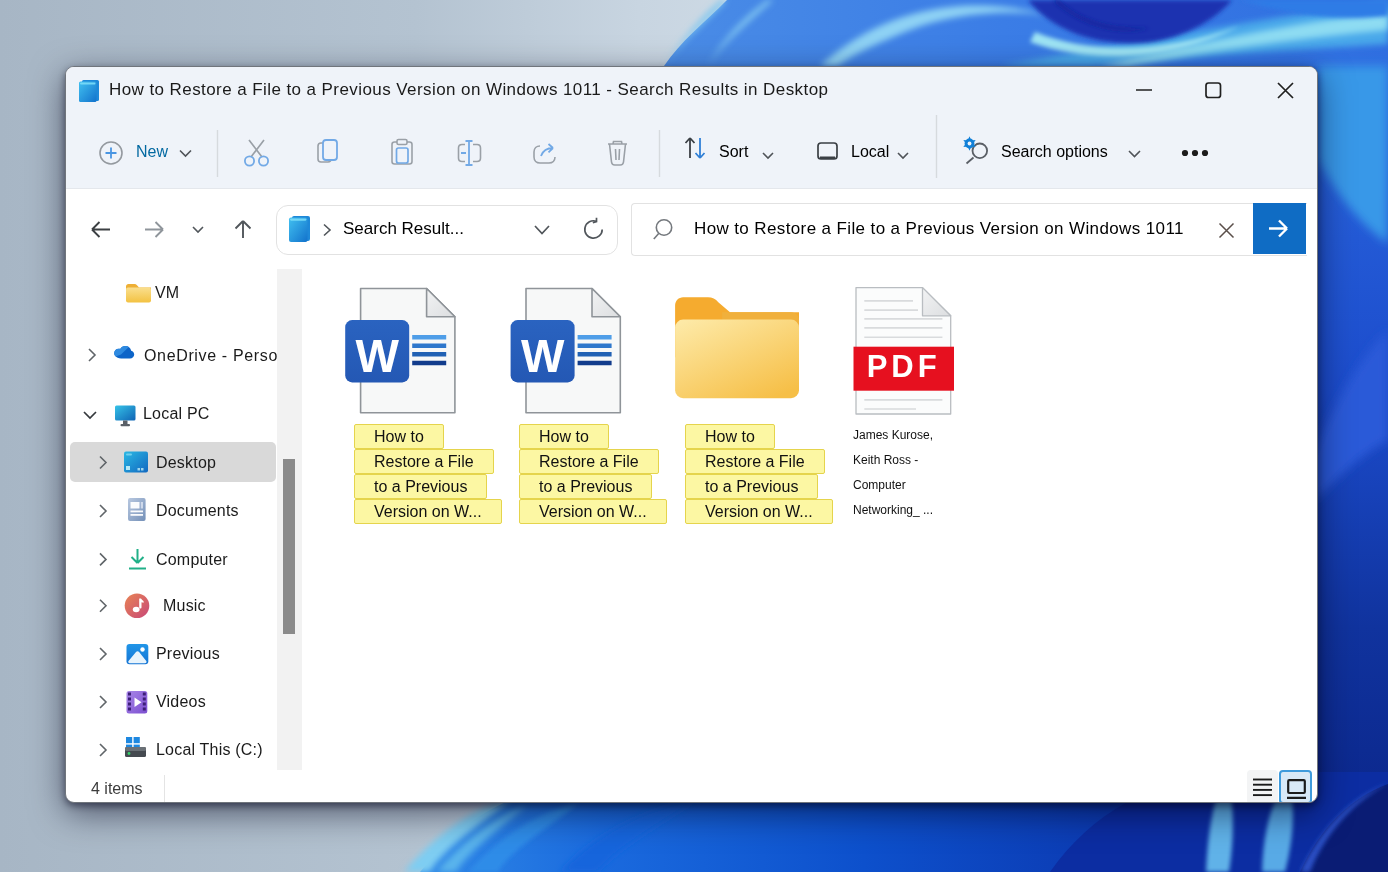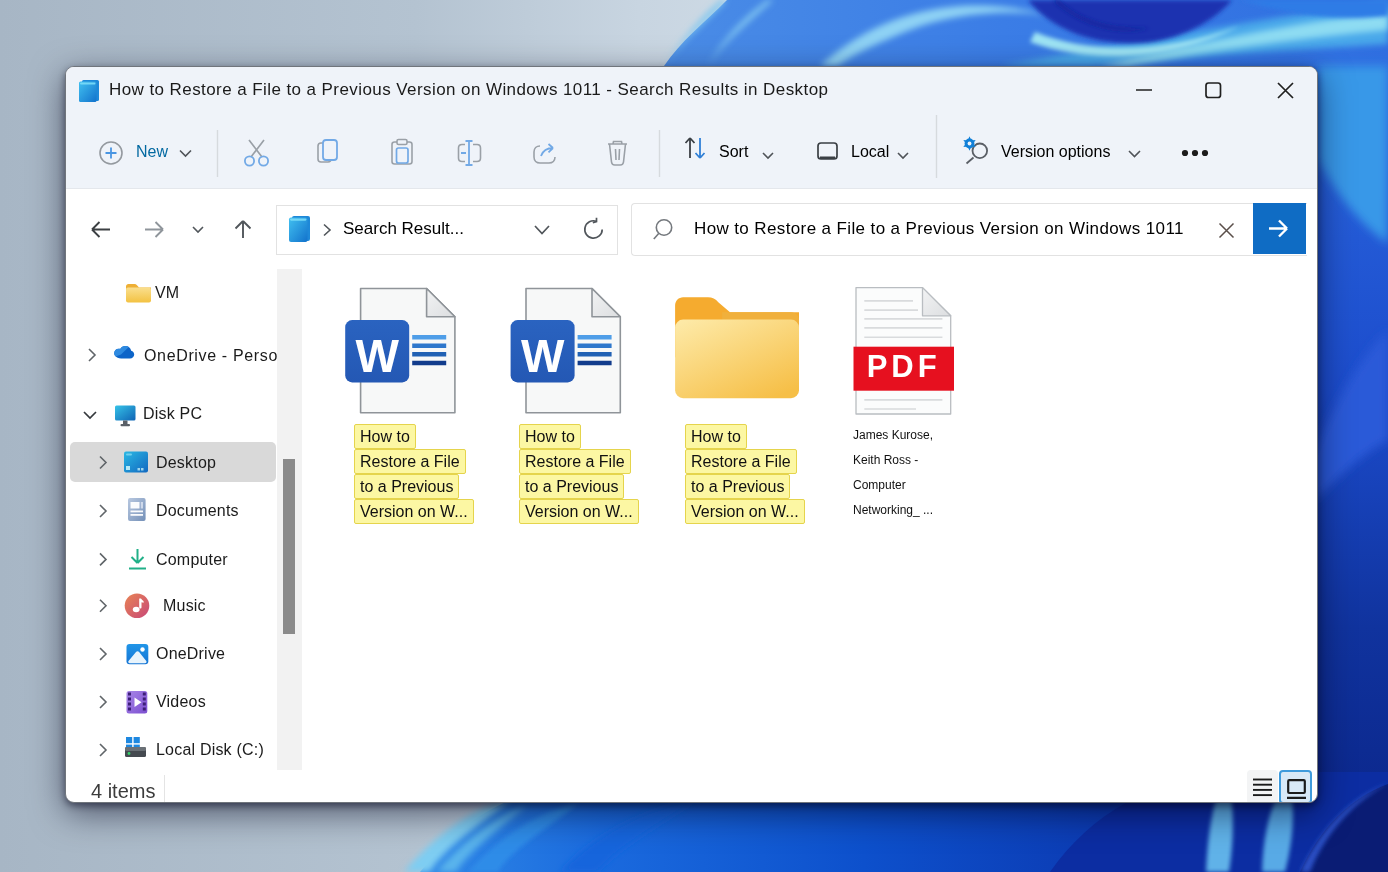--- a/index.html
+++ b/index.html
@@ -4,24 +4,24 @@
 <style>
 html,body{margin:0;padding:0;width:1388px;height:872px;overflow:hidden;background:#aebfce}
 body{font-family:"Liberation Sans",sans-serif;position:relative;-webkit-font-smoothing:antialiased}
 .abs{position:absolute}
 #wall{position:absolute;left:0;top:0}
 #win{position:absolute;left:65px;top:66px;width:1251px;height:735px;background:#fff;border-radius:9px;border:1px solid #70757c;box-shadow:0 10px 34px rgba(0,0,25,.55),0 3px 7px rgba(0,0,25,.45);overflow:hidden}
 #topbar{position:absolute;left:0;top:0;width:100%;height:121px;background:#eff3f9;border-bottom:1px solid #e4e7ec}
 .ttl{position:absolute;left:43px;top:13px;font-size:17px;letter-spacing:0.42px;color:#1a1a1a;white-space:nowrap}
 .tbtxt{position:absolute;font-size:16px;color:#000000;white-space:nowrap}
 .graytxt{color:#0369a1}
-.addr{position:absolute;background:#fff;border:1px solid #e2e2e2;border-radius:0}
+.addr{position:absolute;background:#fff;border:1px solid #e2e2e2;border-radius:12px}
 .sbitem{position:absolute;font-size:16px;color:#1b1b1b;white-space:nowrap;letter-spacing:.2px}
 .lbl{position:absolute;font-size:12px;color:#111;white-space:nowrap}
-.hl{position:absolute;background:#fcf7a3;border:1px solid #e5d44c;border-radius:2px;font-size:16px;color:#111;white-space:nowrap;padding:0 5px;line-height:23px;height:23px}
+.hl{position:absolute;background:#fcf7a3;border:1px solid #e5d44c;border-radius:2px;font-size:16px;color:#111;white-space:nowrap;padding:0 19px;line-height:23px;height:23px}
 </style>
 </head>
 <body>
 <svg id="wall" width="1388" height="872" viewBox="0 0 1388 872">
 <defs>
 <linearGradient id="gbase" x1="0" y1="0" x2="1" y2="0">
 <stop offset="0" stop-color="#a7b6c5"></stop>
         <stop offset="0.3" stop-color="#b4c3d1"></stop>
 <stop offset="0.46" stop-color="#c8d5e1"></stop>
         <stop offset="0.62" stop-color="#d3dfe9"></stop>
@@ -185,21 +185,21 @@
 <div class="ttl">How to Restore a File to a Previous Version on Windows 1011 - Search Results in Desktop</div>
 <div class="tbtxt graytxt" style="left:70px;top:76px">New</div>
 <div class="tbtxt" style="left:653px;top:76px">Sort</div>
 <span class="abs" style="left:694px;top:80px"><svg width="16" height="12">
           <path d="M3,4 L8,9 L13,4" stroke="#4f5358" stroke-width="1.6" fill="none"></path>
         </svg></span>
 <div class="tbtxt" style="left:785px;top:76px">Local</div>
 <span class="abs" style="left:829px;top:80px"><svg width="16" height="12">
           <path d="M3,4 L8,9 L13,4" stroke="#4f5358" stroke-width="1.6" fill="none"></path>
         </svg></span>
-<div class="tbtxt" style="left:935px;top:76px">Version options</div>
+<div class="tbtxt" style="left:935px;top:76px">Search options</div>
 </div>
 <div id="addrrow">
 <svg class="abs" style="left:0;top:122px" width="210" height="80" viewBox="0 0 210 80">
 <g fill="none" stroke-width="1.9">
 <path d="M26,40.5 L44,40.5 M26,40.5 L33.5,33 M26,40.5 L33.5,48" stroke="#3c4043"></path>
 <path d="M79,40.5 L97,40.5 M97,40.5 L89.5,33 M97,40.5 L89.5,48" stroke="#8f959b"></path>
 <path d="M127,38 L132,43 L137,38" stroke="#51565b" stroke-width="1.6"></path>
 <path d="M177,49 L177,32 M177,32 L169.5,39.5 M177,32 L184.5,39.5" stroke="#51565b"></path>
 </g>
 </svg>
@@ -360,28 +360,28 @@
 <rect x="1" y="7.6" width="6.2" height="6.2"></rect>
             <rect x="8.6" y="7.6" width="6.2" height="6.2"></rect>
 </g>
 <rect x="0" y="10" width="21" height="10" rx="1.5" fill="#454a50"></rect>
 <rect x="0" y="10" width="21" height="4" rx="1.5" fill="#6a7076"></rect>
 <circle cx="4" cy="16.5" r="1.4" fill="#35d06a"></circle>
 </g>
 </svg>
 <div class="sbitem" style="left:89px;top:217px">VM</div>
 <div class="sbitem" style="left:78px;top:279.5px;letter-spacing:.65px">OneDrive - Perso</div>
-<div class="sbitem" style="left:77px;top:338px">Disk PC</div>
+<div class="sbitem" style="left:77px;top:338px">Local PC</div>
 <div class="sbitem" style="left:90px;top:386.5px">Desktop</div>
 <div class="sbitem" style="left:90px;top:435px">Documents</div>
 <div class="sbitem" style="left:90px;top:483.5px">Computer</div>
 <div class="sbitem" style="left:97px;top:530px">Music</div>
-<div class="sbitem" style="left:90px;top:578px">OneDrive</div>
+<div class="sbitem" style="left:90px;top:578px">Previous</div>
 <div class="sbitem" style="left:90px;top:626px">Videos</div>
-<div class="sbitem" style="left:90px;top:674px">Local Disk (C:)</div>
+<div class="sbitem" style="left:90px;top:674px">Local This (C:)</div>
 </div>
 <div id="content">
 <svg class="abs" style="left:270px;top:210px" width="630" height="140" viewBox="0 0 630 140">
 <defs>
 <linearGradient id="gw" x1="0" y1="0" x2="0" y2="1">
             <stop offset="0" stop-color="#2a63c0"></stop>
             <stop offset="1" stop-color="#2458b4"></stop>
           </linearGradient>
 <linearGradient id="gfoldbig" x1="0.1" y1="0" x2="0.8" y2="1">
             <stop offset="0" stop-color="#fde9a6"></stop>
@@ -452,21 +452,21 @@
 <div class="hl" style="left:619px;top:357px">How to</div>
 <div class="hl" style="left:619px;top:382px">Restore a File</div>
 <div class="hl" style="left:619px;top:407px">to a Previous</div>
 <div class="hl" style="left:619px;top:432px">Version on W...</div>
 <div class="lbl" style="left:787px;top:361px">James Kurose,</div>
 <div class="lbl" style="left:787px;top:386px">Keith Ross -</div>
 <div class="lbl" style="left:787px;top:411px">Computer</div>
 <div class="lbl" style="left:787px;top:436px">Networking_ ...</div>
 </div>
 <div id="statusbar">
-<div class="abs" style="left:25px;top:713px;font-size:20px;color:#3c3c3c">4 items</div>
+<div class="abs" style="left:25px;top:713px;font-size:16px;color:#3c3c3c">4 items</div>
 <div class="abs" style="left:98px;top:708px;width:1px;height:28px;background:#e4e4e4"></div>
 <div class="abs" style="left:1181px;top:703px;width:31px;height:34px;background:#f3f4f5;border-radius:4px">
 <svg class="abs" style="left:6px;top:8px" width="20" height="19">
           <g stroke="#1b1b1b" stroke-width="1.9">
             <line x1="0" y1="1.5" x2="19" y2="1.5"></line>
             <line x1="0" y1="6.7" x2="19" y2="6.7"></line>
             <line x1="0" y1="11.9" x2="19" y2="11.9"></line>
             <line x1="0" y1="17.1" x2="19" y2="17.1"></line>
           </g>
         </svg>

